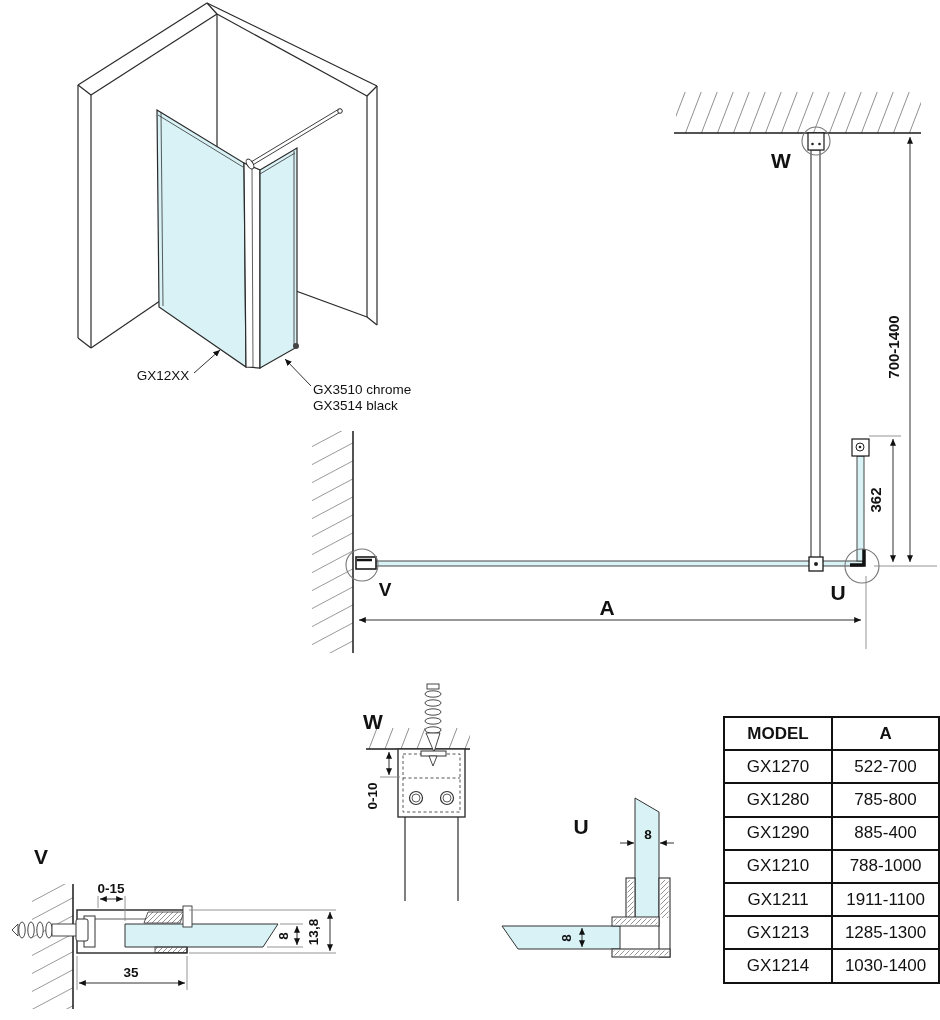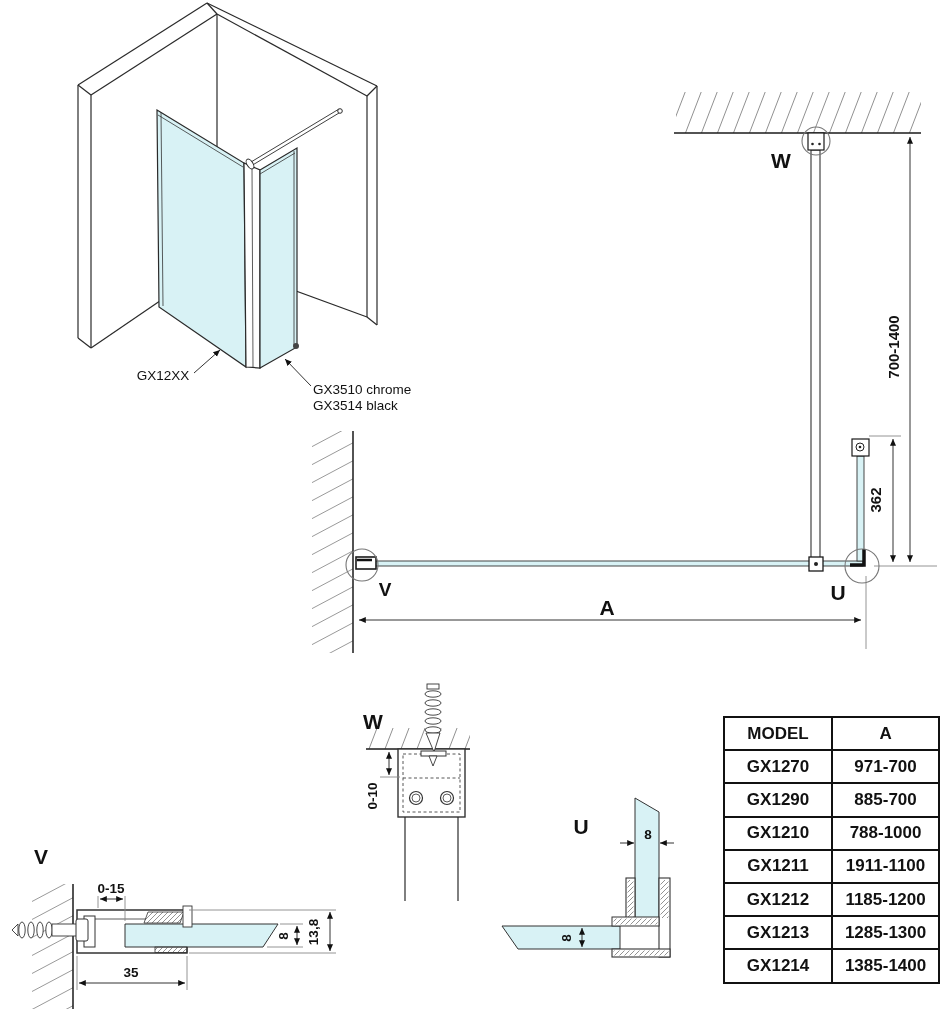--- a/index.html
+++ b/index.html
@@ -20,21 +20,21 @@
   .dash{stroke:#444;stroke-width:0.9;fill:none;stroke-dasharray:3,2.5;}
   .wht{fill:#fff;stroke:#2a2a2a;stroke-width:1.2;}
   .mark-circle{fill:none;stroke:#777;stroke-width:1.1;}
   
   .table-wrap{position:absolute;left:723px;top:716px;}
   table.model{border-collapse:collapse;}
   table.model th,table.model td{
     border:2px solid #111;width:105px;height:31.2px;text-align:center;
     font-size:17px;padding:0 2px;background:#fff;color:#111;}
   table.model th{font-weight:bold;}
-  table.model td{font-weight:bold;}
+  table.model td{font-weight:normal;}
 </style>
 </head>
 <body>
 
 <div id="stage">
 <svg width="940" height="1020" viewBox="0 0 940 1020">
   <defs>
     <marker id="ar" viewBox="0 0 10 10" refX="8.5" refY="5" markerWidth="8" markerHeight="8" orient="auto-start-reverse">
       <path d="M0,1.2 L8.5,5 L0,8.8 Z" fill="#111"></path>
     </marker>
@@ -252,42 +252,42 @@
   <table class="model">
     <thead>
       <tr>
         <th>MODEL</th>
         <th>A</th>
       </tr>
     </thead>
     <tbody>
       <tr>
         <td>GX1270</td>
-        <td>971-700</td>
+        <td>522-700</td>
+      </tr>
+      <tr>
+        <td>GX1280</td>
+        <td>785-800</td>
       </tr>
       <tr>
         <td>GX1290</td>
-        <td>885-700</td>
+        <td>885-400</td>
       </tr>
       <tr>
         <td>GX1210</td>
         <td>788-1000</td>
       </tr>
       <tr>
         <td>GX1211</td>
         <td>1911-1100</td>
       </tr>
       <tr>
-        <td>GX1212</td>
-        <td>1185-1200</td>
-      </tr>
-      <tr>
         <td>GX1213</td>
         <td>1285-1300</td>
       </tr>
       <tr>
         <td>GX1214</td>
-        <td>1385-1400</td>
+        <td>1030-1400</td>
       </tr>
     </tbody>
   </table>
 </div>
 </div>
 
 </body></html>

